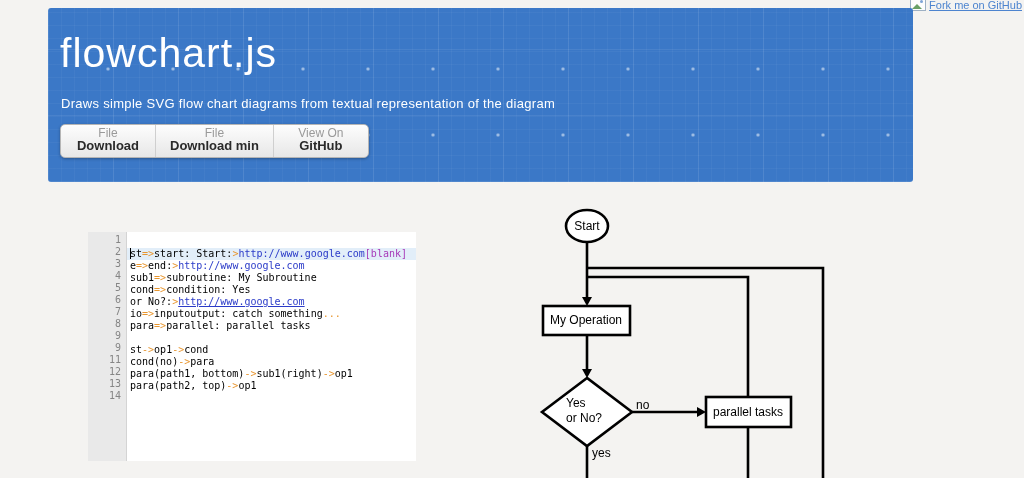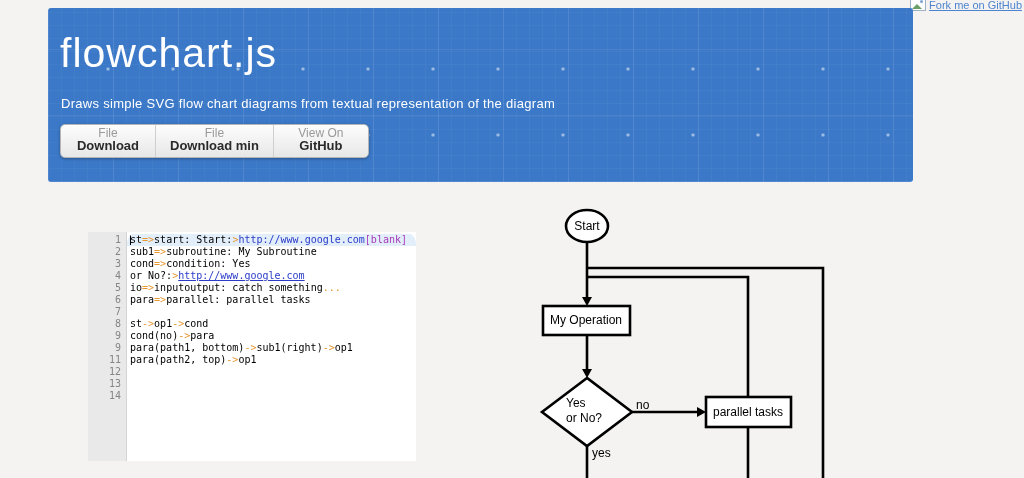--- a/index.html
+++ b/index.html
@@ -38,21 +38,21 @@
   
   .demo-heading{position:absolute;left:64px;top:200px;font-size:15px;font-weight:bold;color:#3d3d3d;}
   .demo-heading .slashes{color:#a9c7e7;margin-right:7px;font-weight:bold;}
 
   
   .editor{position:absolute;left:88px;top:232px;width:328px;height:229px;display:flex;background:#fff;
     font-family:"DejaVu Sans Mono","Liberation Mono",monospace;font-size:10px;line-height:12px;cursor:text;}
   .gutter{width:39px;background:#e9e9e9;border-right:1px solid #d4d4d4;color:#858585;text-align:right;
     box-sizing:border-box;padding:2px 5px 0 0;flex:none;}
   .ln{height:12px;}
-  .code{flex:1;padding-top:2px;overflow:hidden;border-radius:12px;}
+  .code{flex:1;padding-top:16px;overflow:hidden;}
   .cl{height:12px;padding-left:3px;white-space:pre;color:#000;}
   .cl.active{background:#e2eef9;}
   .tk-o{color:#e8962f;}
   .tk-u{color:#2b3bc8;}
   .tk-uu{color:#2b3bc8;text-decoration:underline;}
   .tk-b{color:#a73ab8;}
   .cursor{display:inline-block;width:1px;height:11px;background:#000;vertical-align:text-bottom;margin-right:-1px;}
 
   
   .flow{position:absolute;left:520px;top:198px;width:504px;height:283px;}
@@ -103,20 +103,21 @@
         <div class="ln">8</div>
         <div class="ln">9</div>
         <div class="ln">9</div>
         <div class="ln">11</div>
         <div class="ln">12</div>
         <div class="ln">13</div>
         <div class="ln">14</div>
       </div>
     <div class="code">
         <div class="cl active"><span class="cursor"></span><span class="tk-p">st</span><span class="tk-o">=&gt;</span><span class="tk-p">start: Start:</span><span class="tk-o">&gt;</span><span class="tk-u">http://www.google.com</span><span class="tk-b">[blank]</span></div>
+        <div class="cl"><span class="tk-p">e</span><span class="tk-o">=&gt;</span><span class="tk-p">end:</span><span class="tk-o">&gt;</span><span class="tk-u">http://www.google.com</span></div>
         <div class="cl"><span class="tk-p">sub1</span><span class="tk-o">=&gt;</span><span class="tk-p">subroutine: My Subroutine</span></div>
         <div class="cl"><span class="tk-p">cond</span><span class="tk-o">=&gt;</span><span class="tk-p">condition: Yes</span></div>
         <div class="cl"><span class="tk-p">or No?:</span><span class="tk-o">&gt;</span><span class="tk-uu">http://www.google.com</span></div>
         <div class="cl"><span class="tk-p">io</span><span class="tk-o">=&gt;</span><span class="tk-p">inputoutput: catch something</span><span class="tk-o">...</span></div>
         <div class="cl"><span class="tk-p">para</span><span class="tk-o">=&gt;</span><span class="tk-p">parallel: parallel tasks</span></div>
         <div class="cl"></div>
         <div class="cl"><span class="tk-p">st</span><span class="tk-o">-&gt;</span><span class="tk-p">op1</span><span class="tk-o">-&gt;</span><span class="tk-p">cond</span></div>
         <div class="cl"><span class="tk-p">cond(no)</span><span class="tk-o">-&gt;</span><span class="tk-p">para</span></div>
         <div class="cl"><span class="tk-p">para(path1, bottom)</span><span class="tk-o">-&gt;</span><span class="tk-p">sub1(right)</span><span class="tk-o">-&gt;</span><span class="tk-p">op1</span></div>
         <div class="cl"><span class="tk-p">para(path2, top)</span><span class="tk-o">-&gt;</span><span class="tk-p">op1</span></div>

